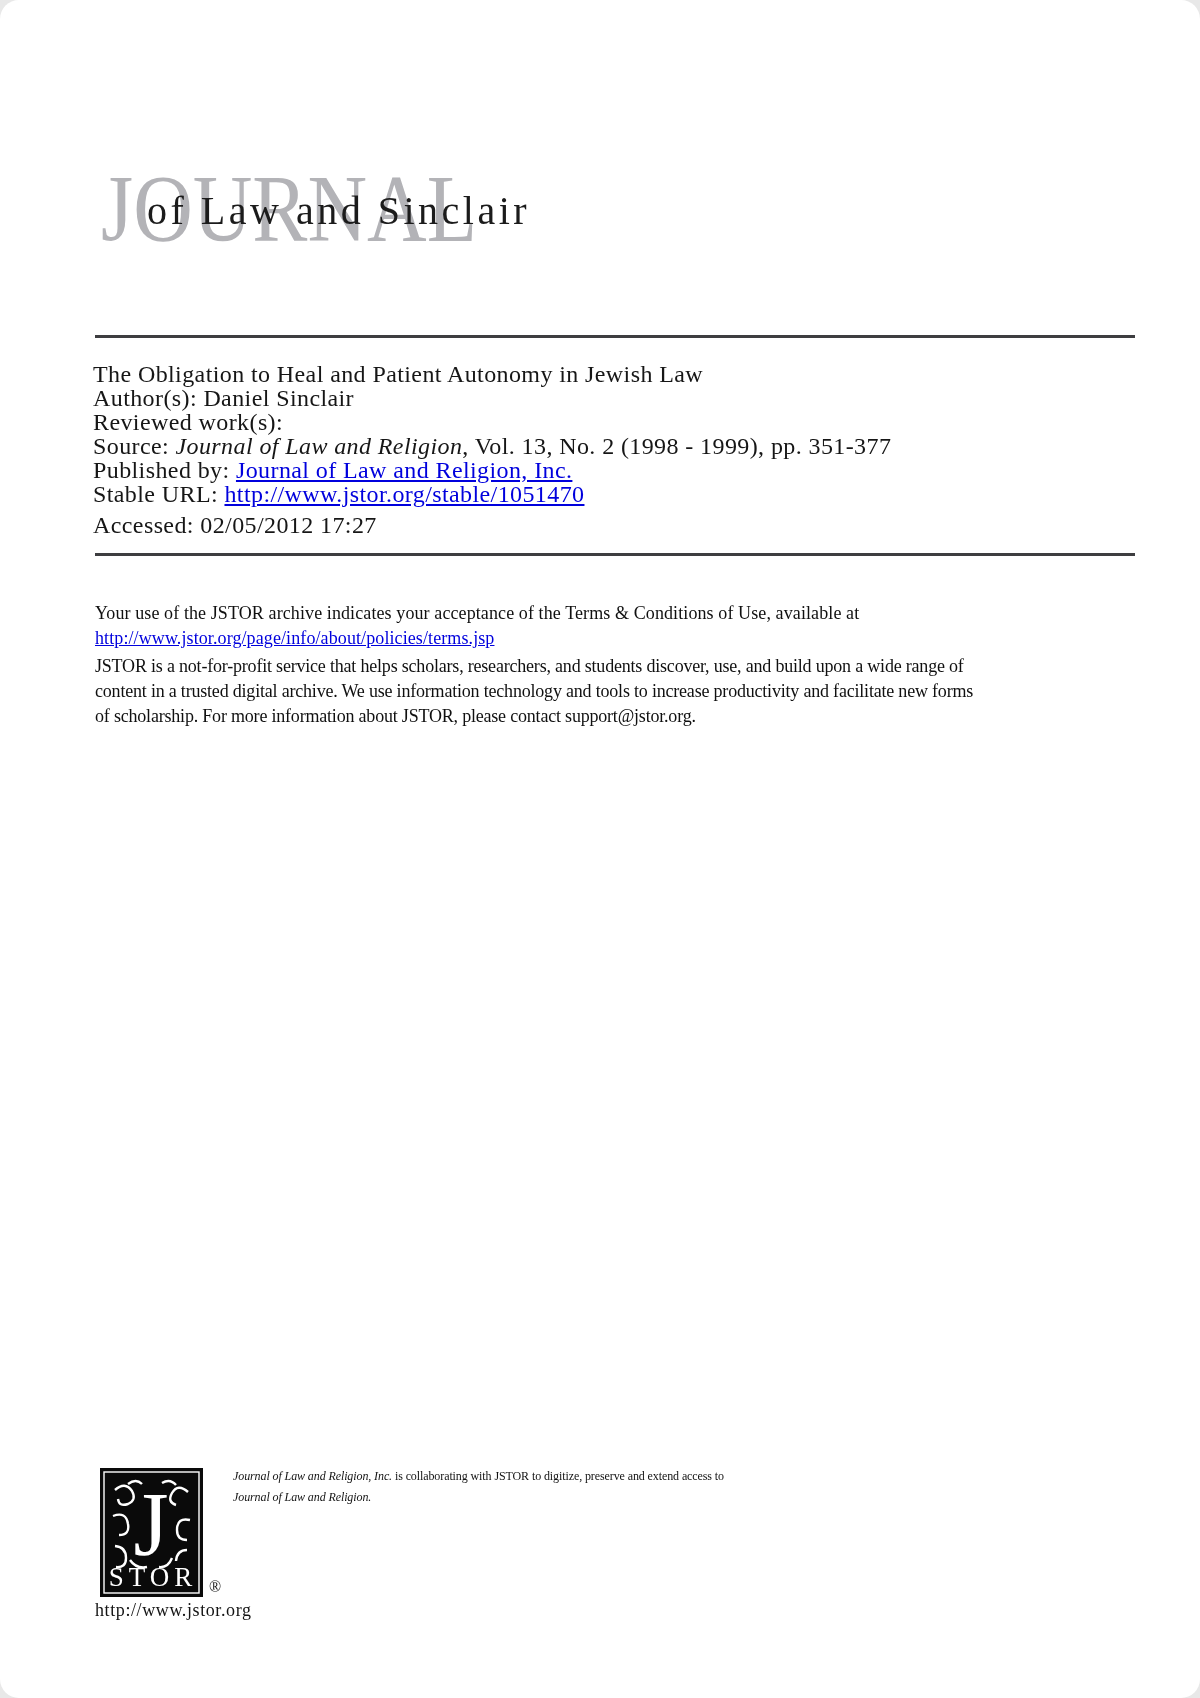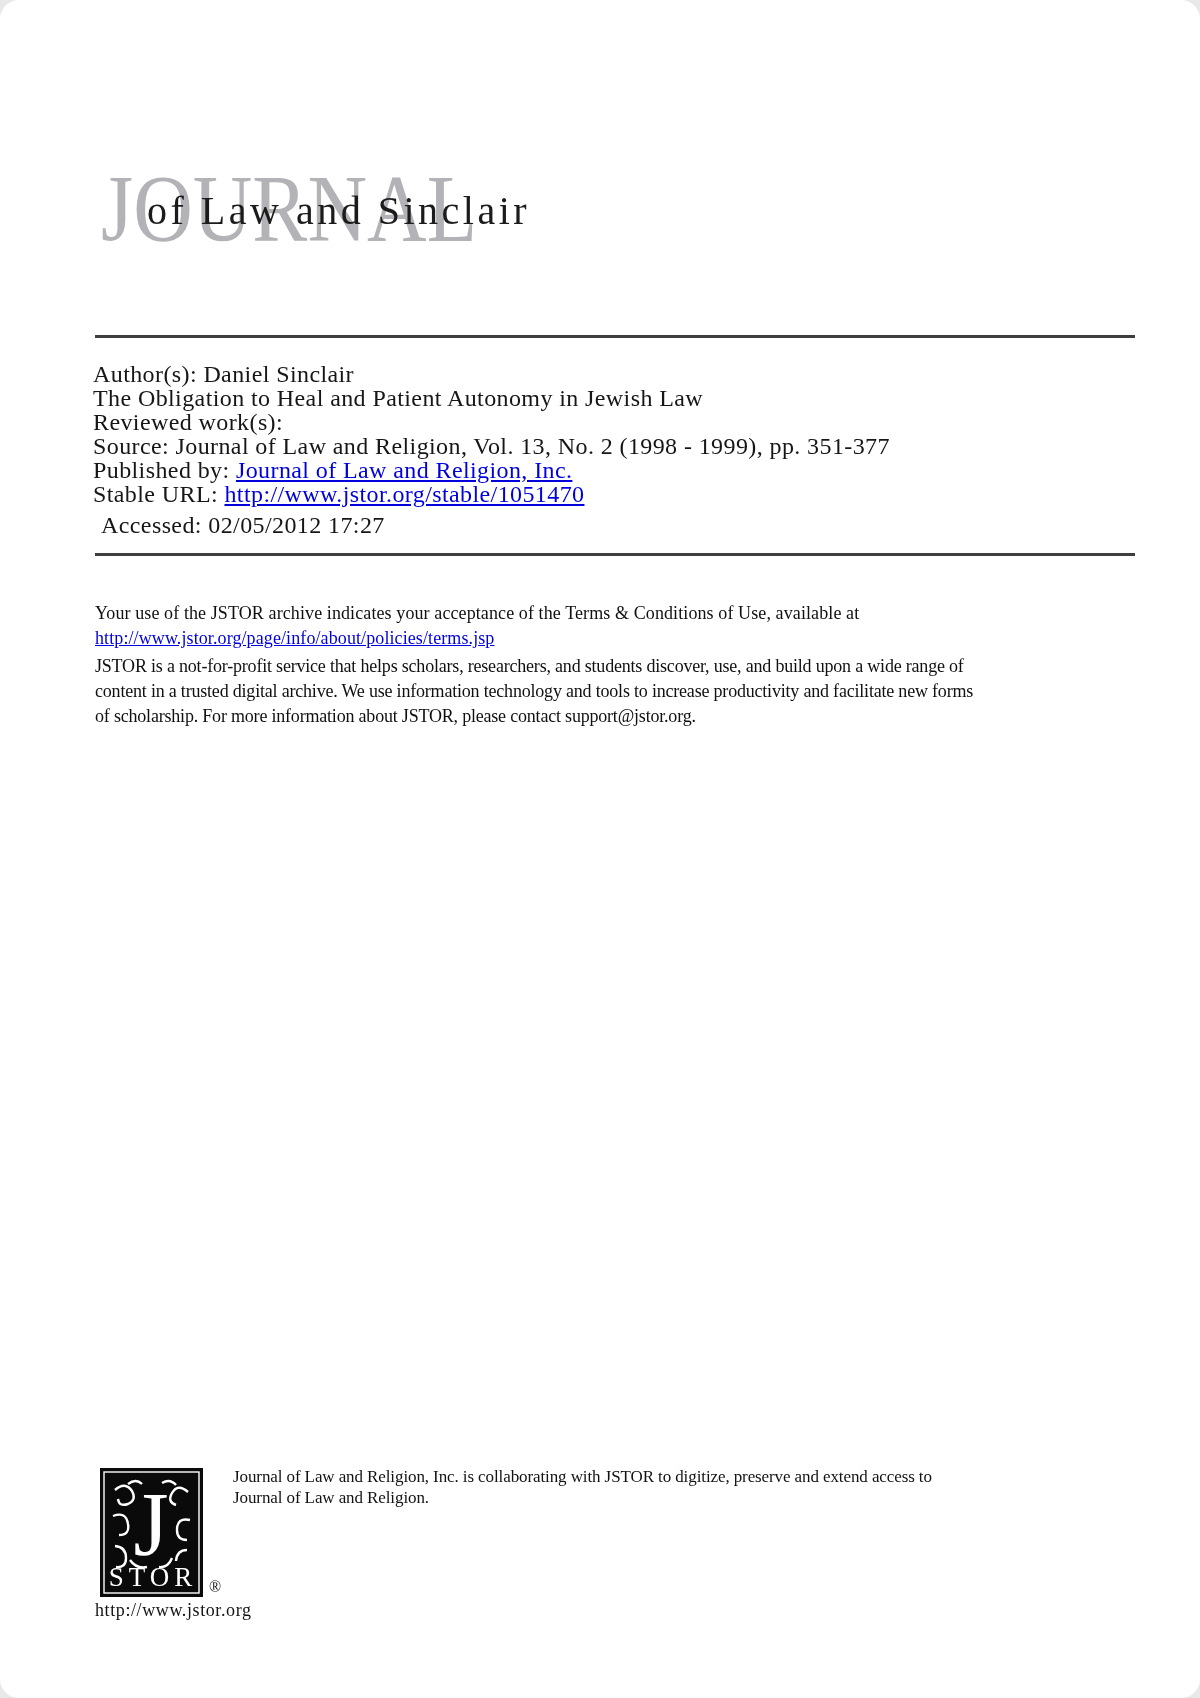--- a/index.html
+++ b/index.html
@@ -34,22 +34,22 @@
   .rule{position:absolute;left:95px;width:1040px;height:3px;background:#3e3e40;}
   #rule-top{top:335px;}
   #rule-mid{top:553px;}
   
   #article-block{
     position:absolute;left:93px;top:362px;
     font-size:24px;line-height:24px;letter-spacing:0.4px;
     color:#161616;white-space:nowrap;
   }
   #article-block .meta-line{height:24px;}
-  #article-block .accessed{margin-top:7px;margin-left:8px;}
-  .ital{}
+  #article-block .accessed{margin-top:7px;}
+  .ital{font-style:italic;}
   a.doc-link, .doc-link{
     color:#0000dd;text-decoration:underline;cursor:pointer;
   }
   
   #terms-block{
     position:absolute;left:95px;top:583px;
     font-size:18px;line-height:25px;letter-spacing:0.1px;
     color:#101010;white-space:nowrap;margin-top:18px;
   }
   #about-block{
@@ -62,39 +62,39 @@
   #registered-mark{
     position:absolute;left:209px;top:1578px;
     font-size:16px;color:#1a1a1a;
   }
   #footer-url{
     position:absolute;left:95px;top:1600px;
     font-size:18px;letter-spacing:0.6px;color:#141414;text-align:center;
   }
   #collab-block{
     position:absolute;left:233px;top:1466px;
-    font-size:17px;line-height:21px;letter-spacing:-0.1px;
+    font-size:12px;line-height:21px;letter-spacing:-0.1px;
     color:#121212;white-space:nowrap;
   }
 </style>
 </head>
 <body>
 
 <div id="page">
 
   <div id="masthead">
     <div class="journal-word">JOURNAL</div>
     <div class="journal-sub">of Law and Sinclair</div>
   </div>
 
   <div id="rule-top" class="rule"></div>
 
   <div id="article-block">
+    <div class="meta-line">The Obligation to Heal and Patient Autonomy in Jewish Law</div>
     <div class="meta-line"><span>Author(s): </span><span>Daniel Sinclair</span></div>
-    <div class="meta-line">The Obligation to Heal and Patient Autonomy in Jewish Law</div>
     <div class="meta-line">Reviewed work(s):</div>
     <div class="meta-line"><span>Source: </span><span class="ital">Journal of Law and Religion</span><span>, Vol. 13, No. 2 (1998 - 1999), pp. 351-377</span></div>
     <div class="meta-line"><span>Published by: </span><a class="doc-link">Journal of Law and Religion, Inc.</a></div>
     <div class="meta-line"><span>Stable URL: </span><a class="doc-link">http://www.jstor.org/stable/1051470</a></div>
     <div class="meta-line accessed">Accessed: 02/05/2012 17:27</div>
   </div>
 
   <div id="rule-mid" class="rule"></div>
 
   <div id="terms-block">

